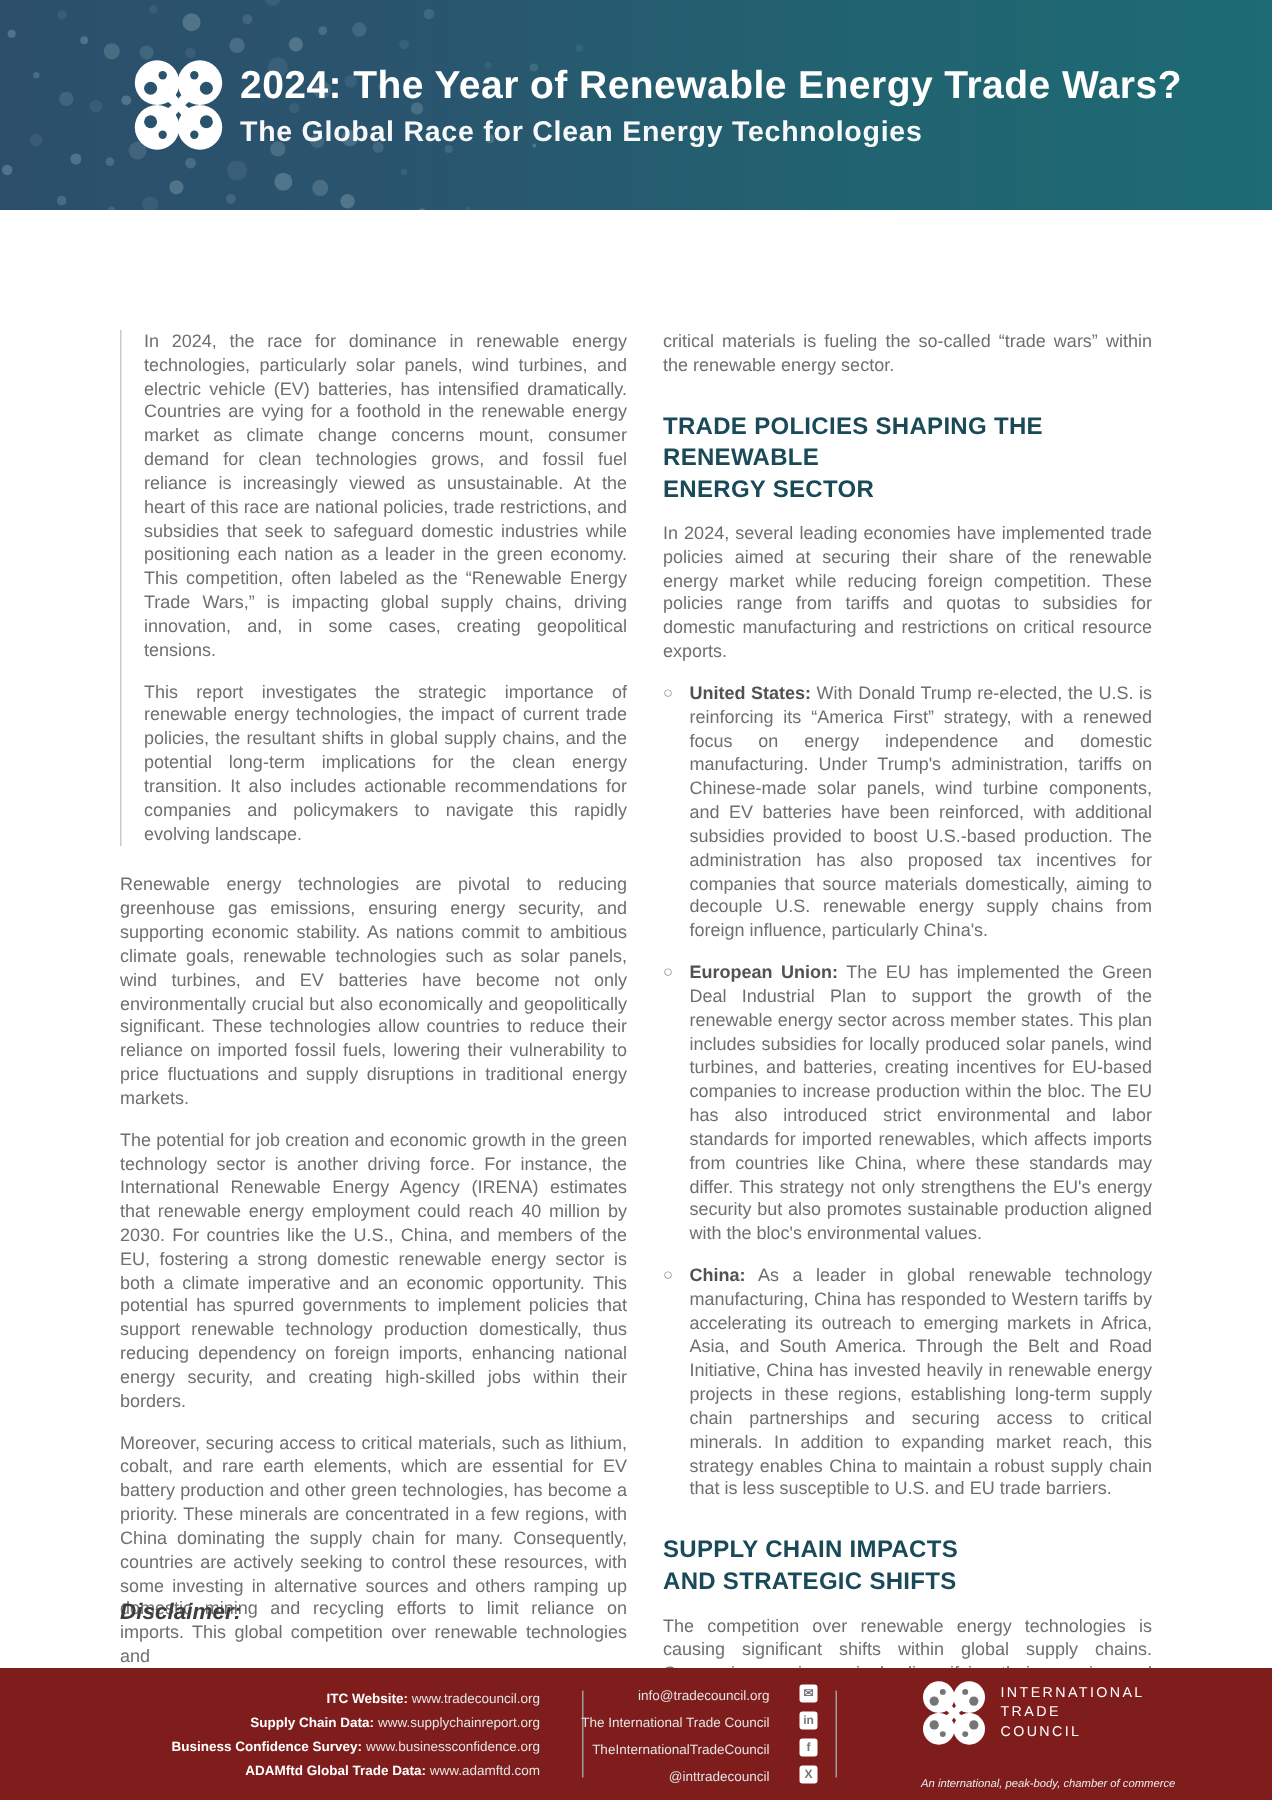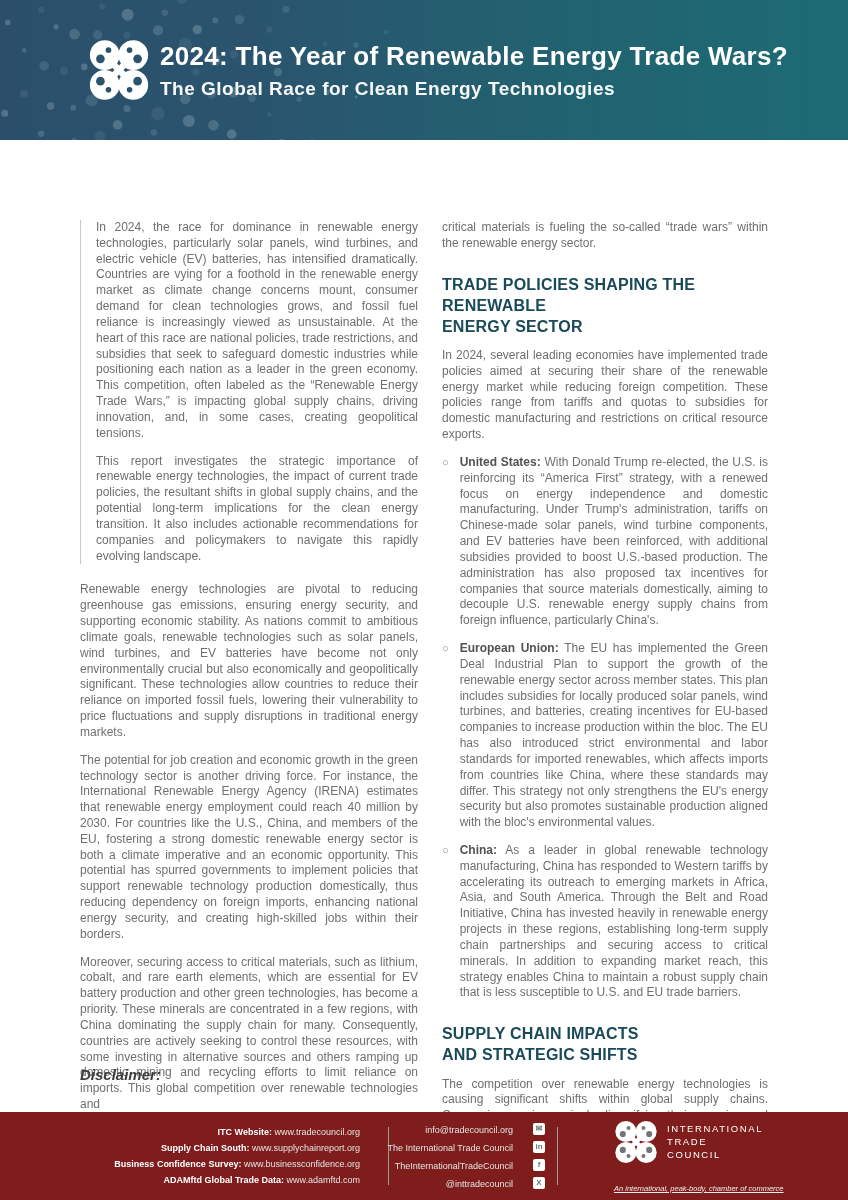--- a/index.html
+++ b/index.html
@@ -48,21 +48,21 @@
   .f-label{font-weight:bold;color:#ffffff;}
   .c-row{display:flex;align-items:flex-end;gap:20px;font-size:9px;color:#e3e3e3;white-space:nowrap;}
   .icon-box{width:12px;height:12px;border-radius:2px;background:#ffffff;color:#757575;
             font-weight:bold;font-size:8px;line-height:12px;text-align:center;flex:0 0 auto;
             font-family:"Liberation Sans", sans-serif;}
   .f-right{flex:1;display:flex;flex-direction:column;align-items:flex-start;padding-left:56px;}
   .footer .itc-logo{--hole:#757575;width:44px;height:44px;}
   .org-top{display:flex;align-items:center;gap:9px;}
   .org-name{display:flex;flex-direction:column;gap:2px;font-size:9.5px;letter-spacing:1.6px;
             color:#ffffff;text-transform:uppercase;}
-  .org-tagline{font-style:italic;font-size:7.5px;color:#ececec;margin-top:20px;text-decoration:underline;}
+  .org-tagline{font-style:italic;font-size:7.5px;color:#ececec;margin-top:20px;}
 </style>
 </head>
 <body>
 
 <div class="page">
 
   <div class="header">
     <svg class="dots" id="header-dots" width="848" height="140">
         <circle cx="196.0" cy="72.0" r="3.6" fill="#cfe3ea" opacity="0.09"></circle>
         <circle cx="185.2" cy="99.2" r="5.1" fill="#cfe3ea" opacity="0.19"></circle>
@@ -271,21 +271,21 @@
     </div>
   </div>
 
   <div class="disclaimer">
     <div class="dlabel">Disclaimer:</div>
   </div>
 
   <div class="footer">
     <div class="f-left">
       <div class="f-row"><span class="f-label">ITC Website:</span> <span>www.tradecouncil.org</span></div>
-      <div class="f-row"><span class="f-label">Supply Chain South:</span> <span>www.supplychainreport.org</span></div>
+      <div class="f-row"><span class="f-label">Supply Chain Data:</span> <span>www.supplychainreport.org</span></div>
       <div class="f-row"><span class="f-label">Business Confidence Survey:</span> <span>www.businessconfidence.org</span></div>
       <div class="f-row"><span class="f-label">ADAMftd Global Trade Data:</span> <span>www.adamftd.com</span></div>
     </div>
 
     <div class="f-sep"></div>
 
     <div class="f-center">
       <div class="c-row">
           <span>info@tradecouncil.org</span>
           <span class="icon-box">✉</span>

